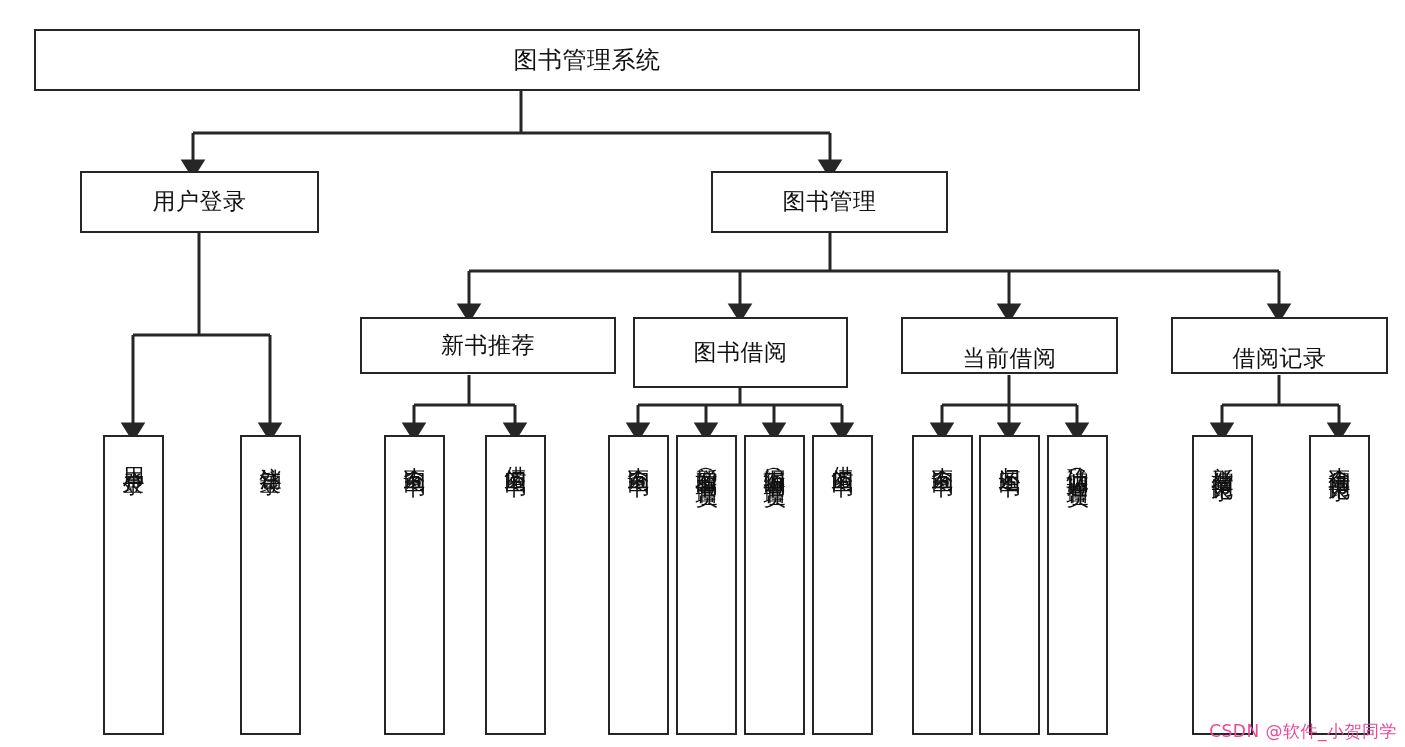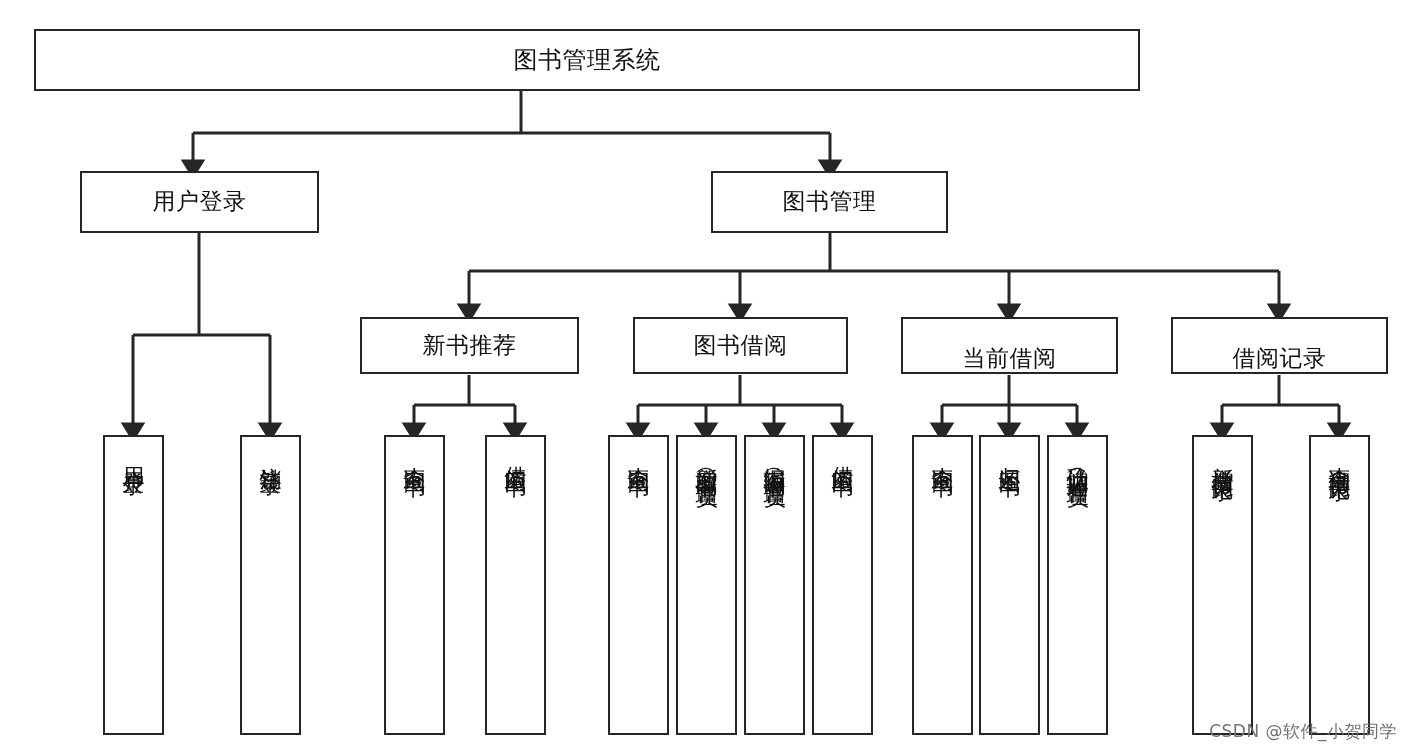--- a/index.html
+++ b/index.html
@@ -63,21 +63,21 @@
     font-size: 22px;
     line-height: 1.1;
     letter-spacing: 3px;
     white-space: nowrap;
   }
   .watermark {
     position: absolute;
     right: 8px;
     bottom: 4px;
     font-size: 17px;
-    color: #737373;
+    color: #ec4899;
     letter-spacing: 0.5px;
     z-index: 5;
     white-space: nowrap;
     user-select: none;
   }
 </style>
 </head>
 <body>
 
 <div id="diagram-root">
@@ -136,24 +136,24 @@
     <span class="node-label">图书管理系统</span>
   </div>
 
   <div class="node horiz" style="left:80px; top:171px; width:239px; height:62px;">
     <span class="node-label">用户登录</span>
   </div>
   <div class="node horiz" style="left:711px; top:171px; width:237px; height:62px;">
     <span class="node-label">图书管理</span>
   </div>
 
-  <div class="node horiz" style="left:360px; top:317px; width:219px; height:57px;">
+  <div class="node horiz" style="left:360px; top:317px; width:256px; height:57px;">
     <span class="node-label">新书推荐</span>
   </div>
-  <div class="node horiz" style="left:633px; top:317px; width:215px; height:57px;">
+  <div class="node horiz" style="left:633px; top:317px; width:215px; height:71px;">
     <span class="node-label">图书借阅</span>
   </div>
   <div class="node horiz" style="left:901px; top:317px; width:217px; height:57px;align-items:flex-end;">
     <span class="node-label">当前借阅</span>
   </div>
   <div class="node horiz" style="left:1171px; top:317px; width:217px; height:57px;align-items:flex-end;">
     <span class="node-label">借阅记录</span>
   </div>
 
   <div class="node vert" style="left:103px; top:435px; width:61px; height:300px;">

